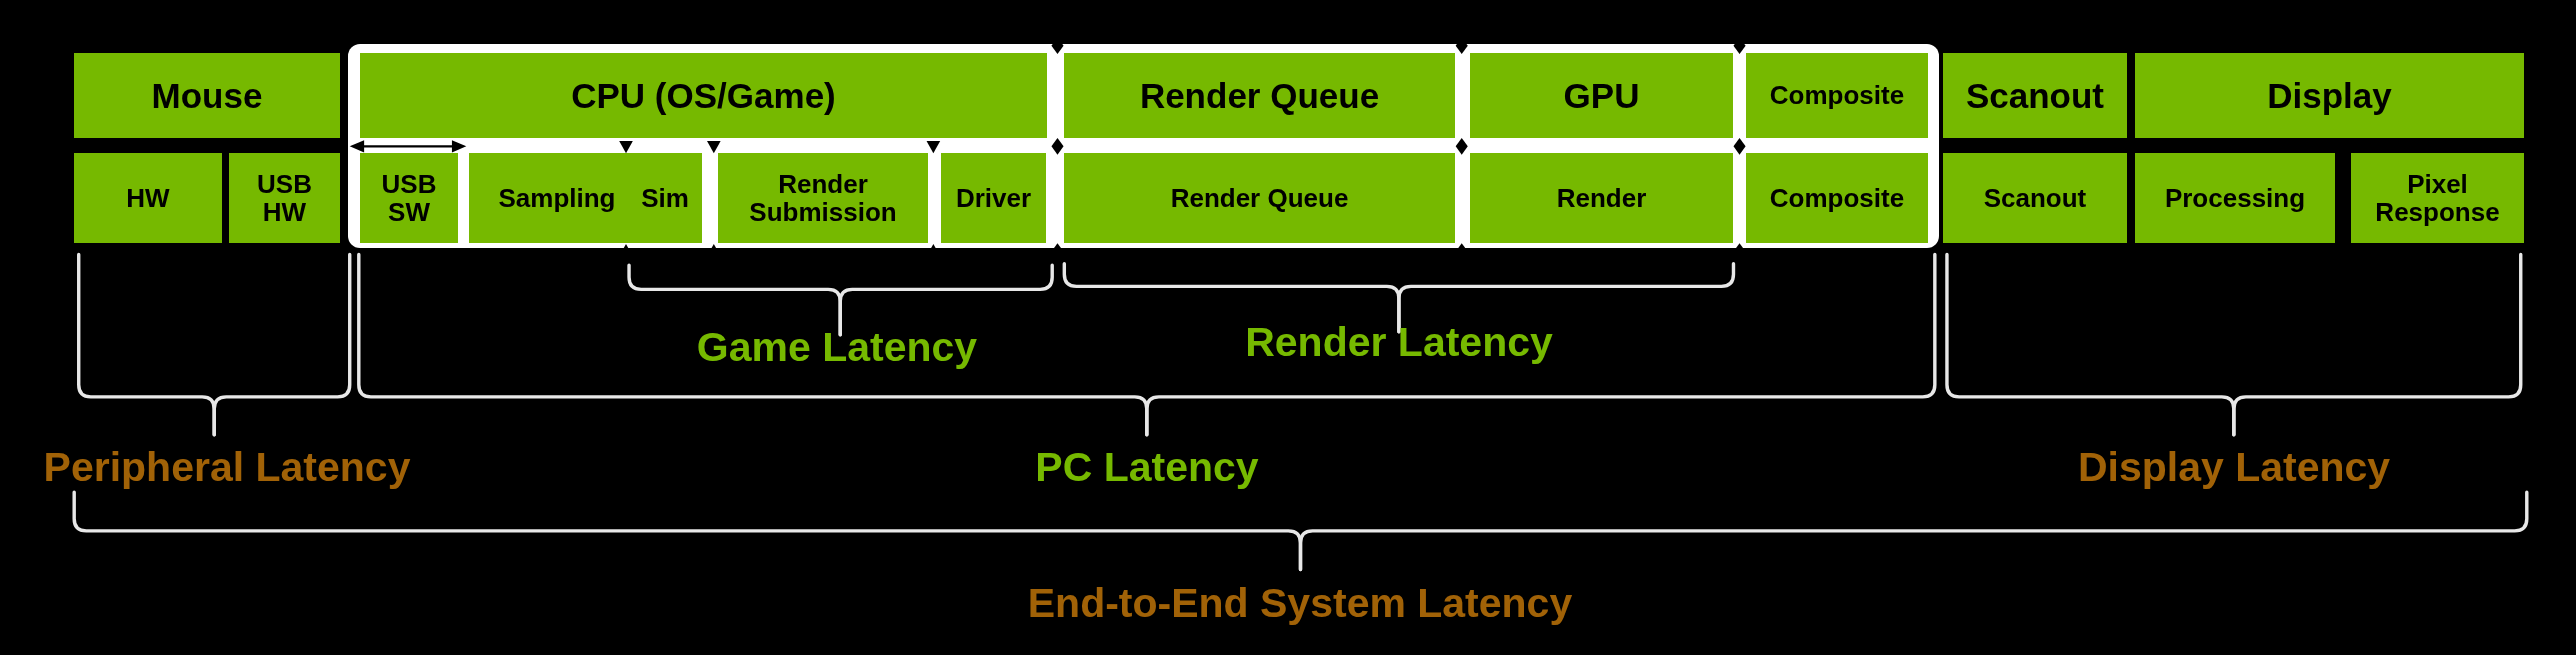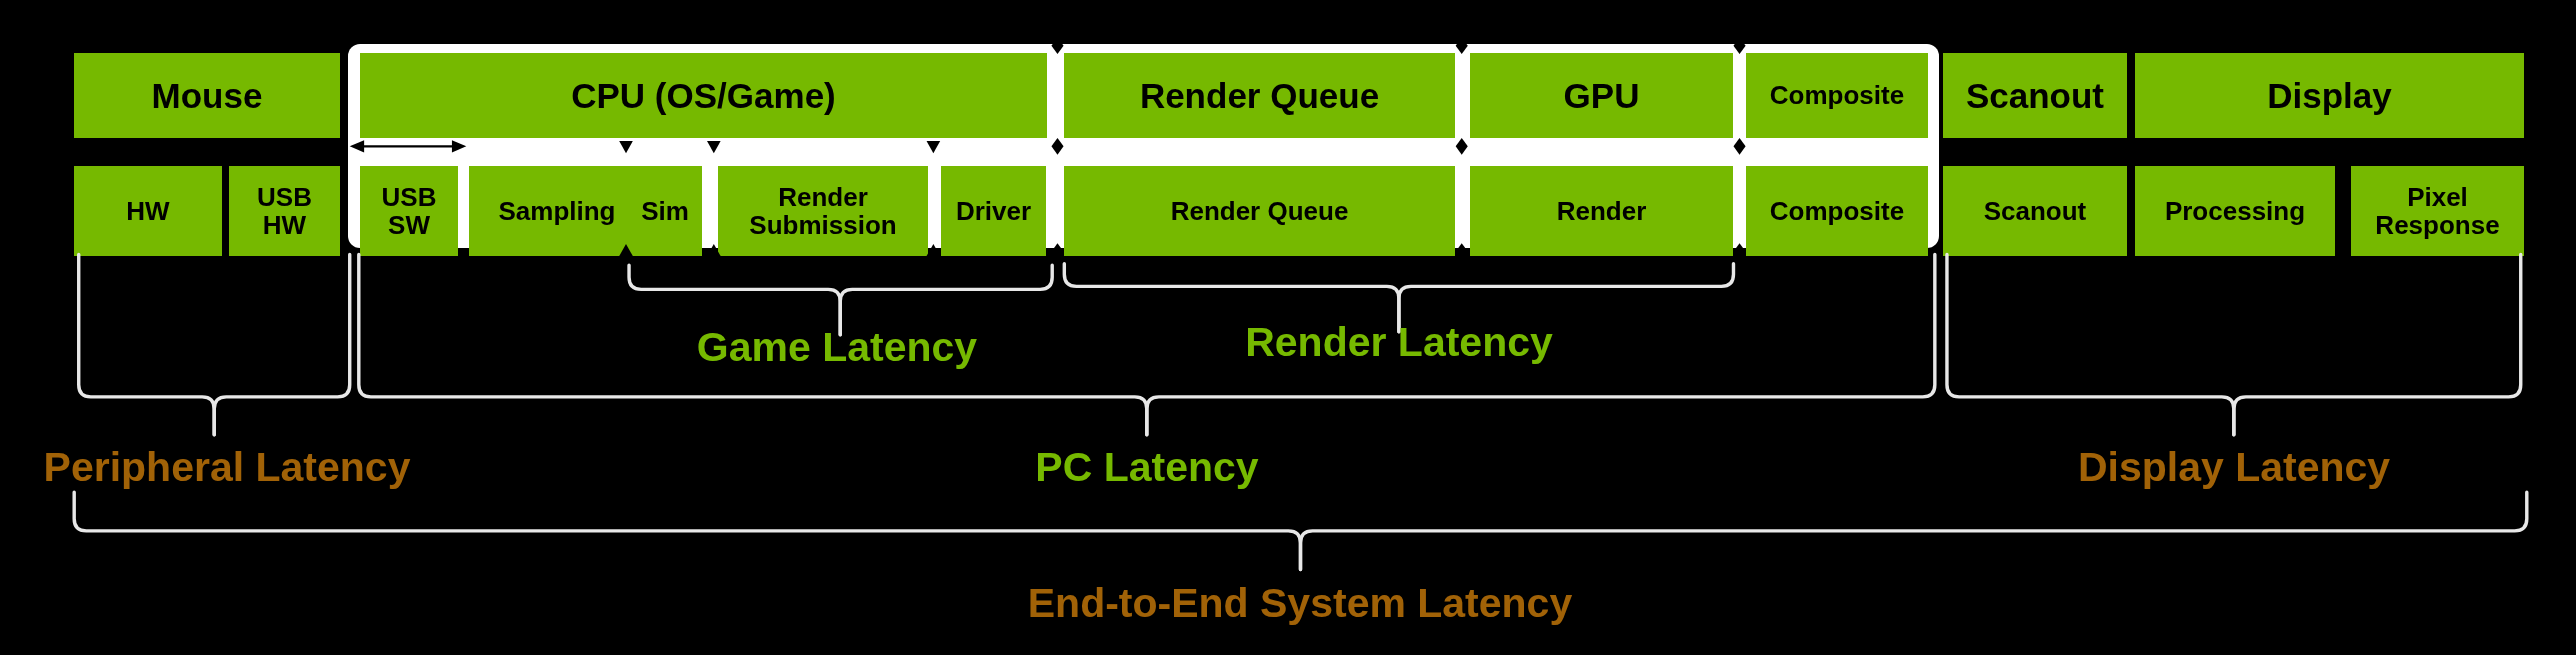--- a/index.html
+++ b/index.html
@@ -21,21 +21,21 @@
     position:absolute;
     background:#76b900;
     color:#000;
     font-weight:bold;
     display:flex;align-items:center;justify-content:center;
     text-align:center;
     white-space:pre-line;
   }
   .row1{top:53px;height:85px;font-size:35px;}
   .row1.small-font{font-size:26px;}
-  .row2{top:153px;height:90px;font-size:26px;line-height:1.08;margin-top:13px;}
+  .row2{top:153px;height:90px;font-size:26px;line-height:1.08;}
   .lat-label{
     position:absolute;
     transform:translateX(-50%);
     font-weight:bold;
     font-size:41px;
     white-space:nowrap;
   }
   .lat-green{color:#76b900;}
   .lat-white{color:#a16207;}
   svg.overlay{

